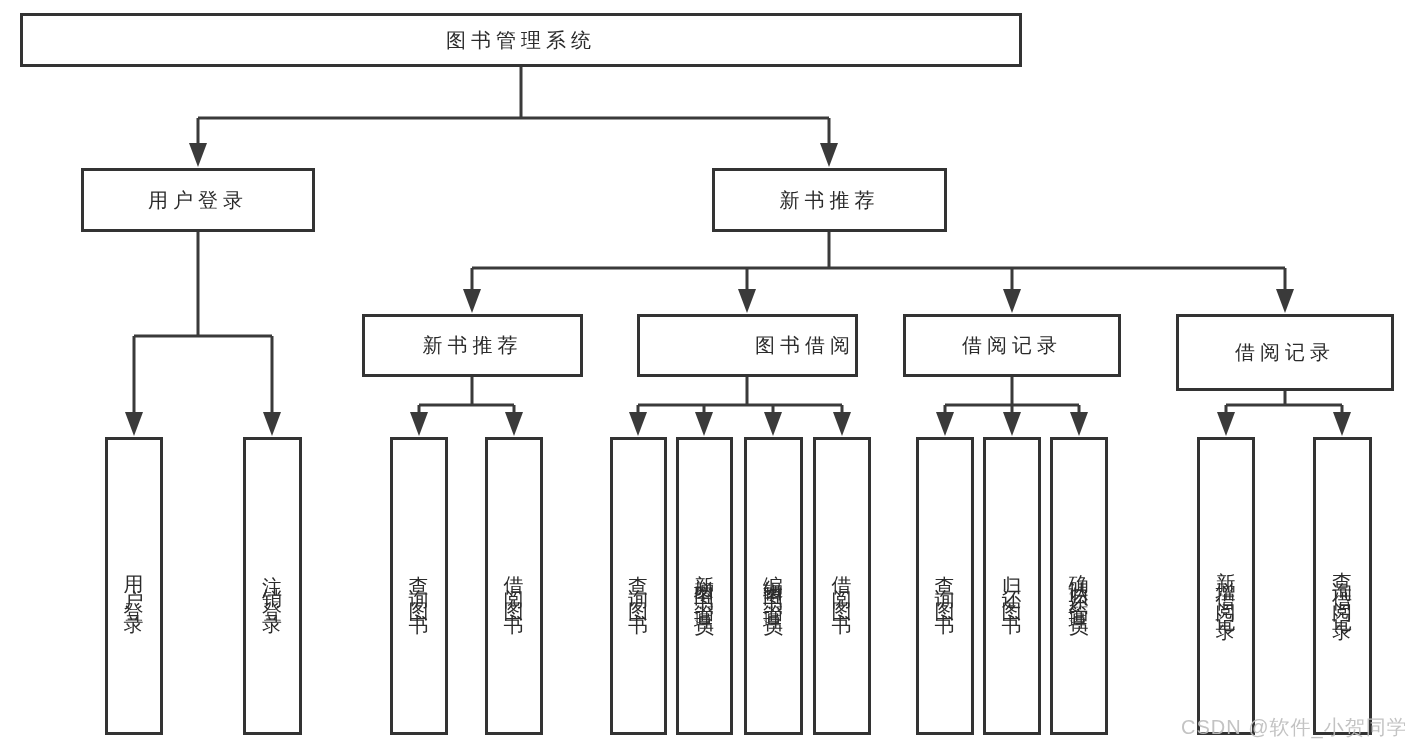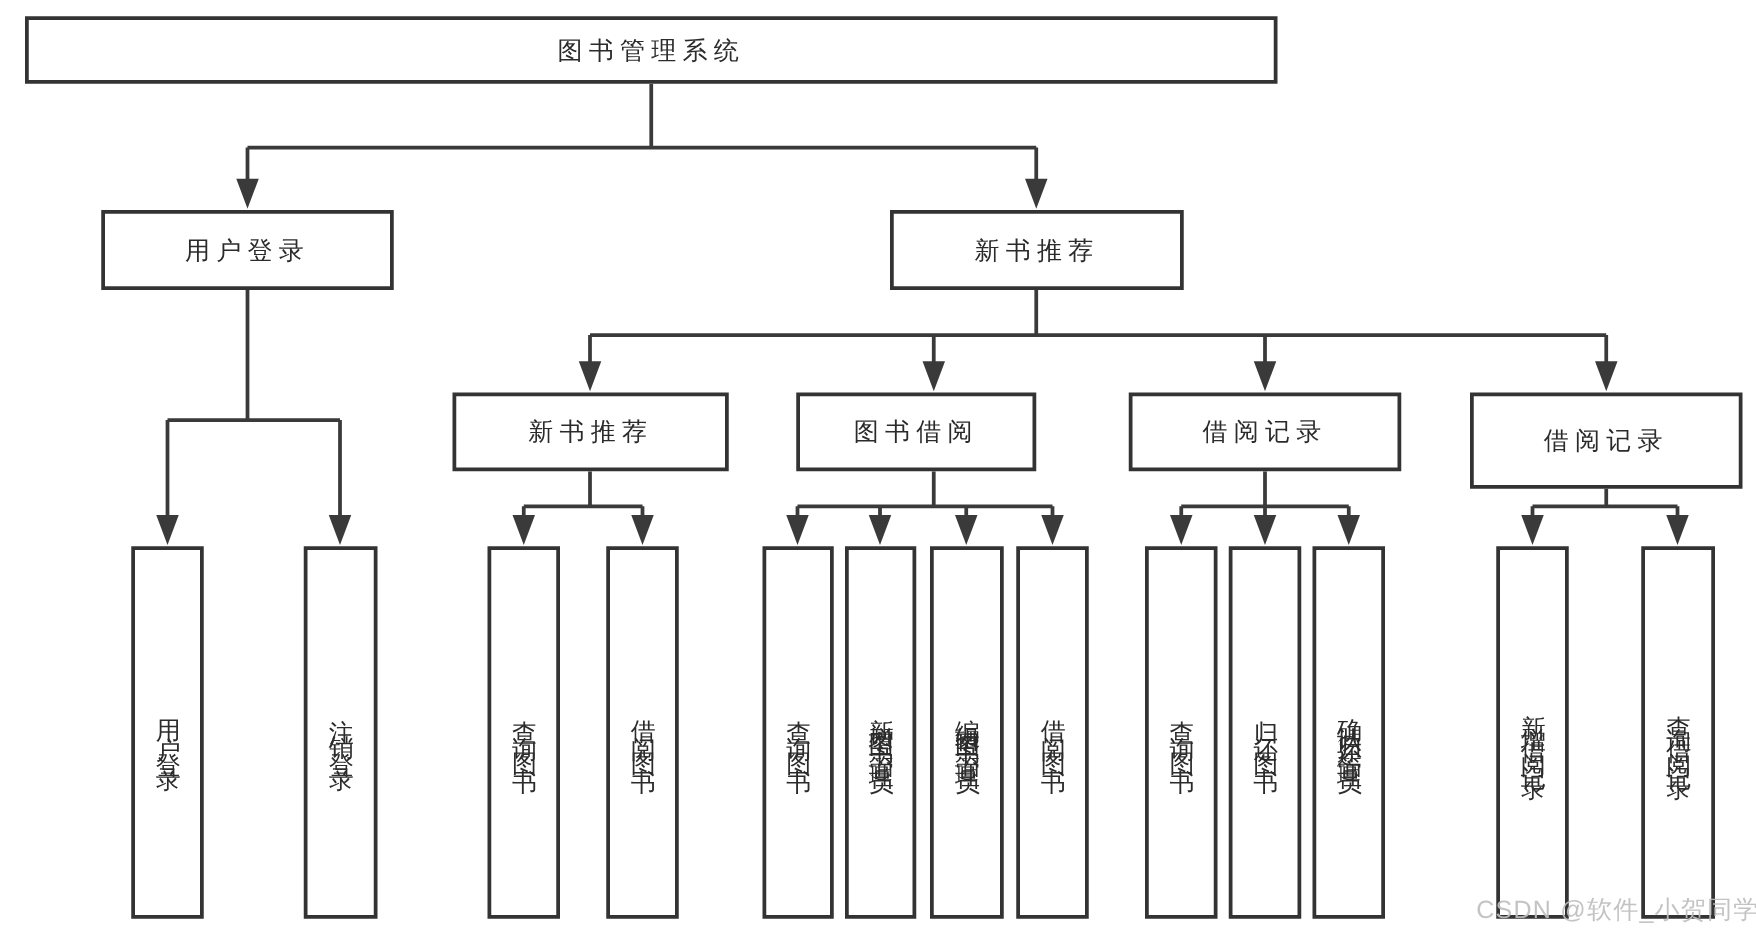--- a/index.html
+++ b/index.html
@@ -88,21 +88,21 @@
   <div class="box" style="left:81px;top:168px;width:234px;height:64px;">
     <span class="h-label">用户登录</span>
   </div>
   <div class="box" style="left:712px;top:168px;width:235px;height:64px;">
     <span class="h-label">新书推荐</span>
   </div>
 
   <div class="box" style="left:362px;top:314px;width:221px;height:63px;">
     <span class="h-label">新书推荐</span>
   </div>
-  <div class="box" style="left:637px;top:314px;width:192px;height:63px;">
+  <div class="box" style="left:637px;top:314px;width:221px;height:63px;justify-content:flex-end;">
     <span class="h-label">图书借阅</span>
   </div>
   <div class="box" style="left:903px;top:314px;width:218px;height:63px;">
     <span class="h-label">借阅记录</span>
   </div>
   <div class="box" style="left:1176px;top:314px;width:218px;height:77px;">
     <span class="h-label">借阅记录</span>
   </div>
 
   <div class="box" style="left:105px;top:437px;width:58px;height:298px;">

